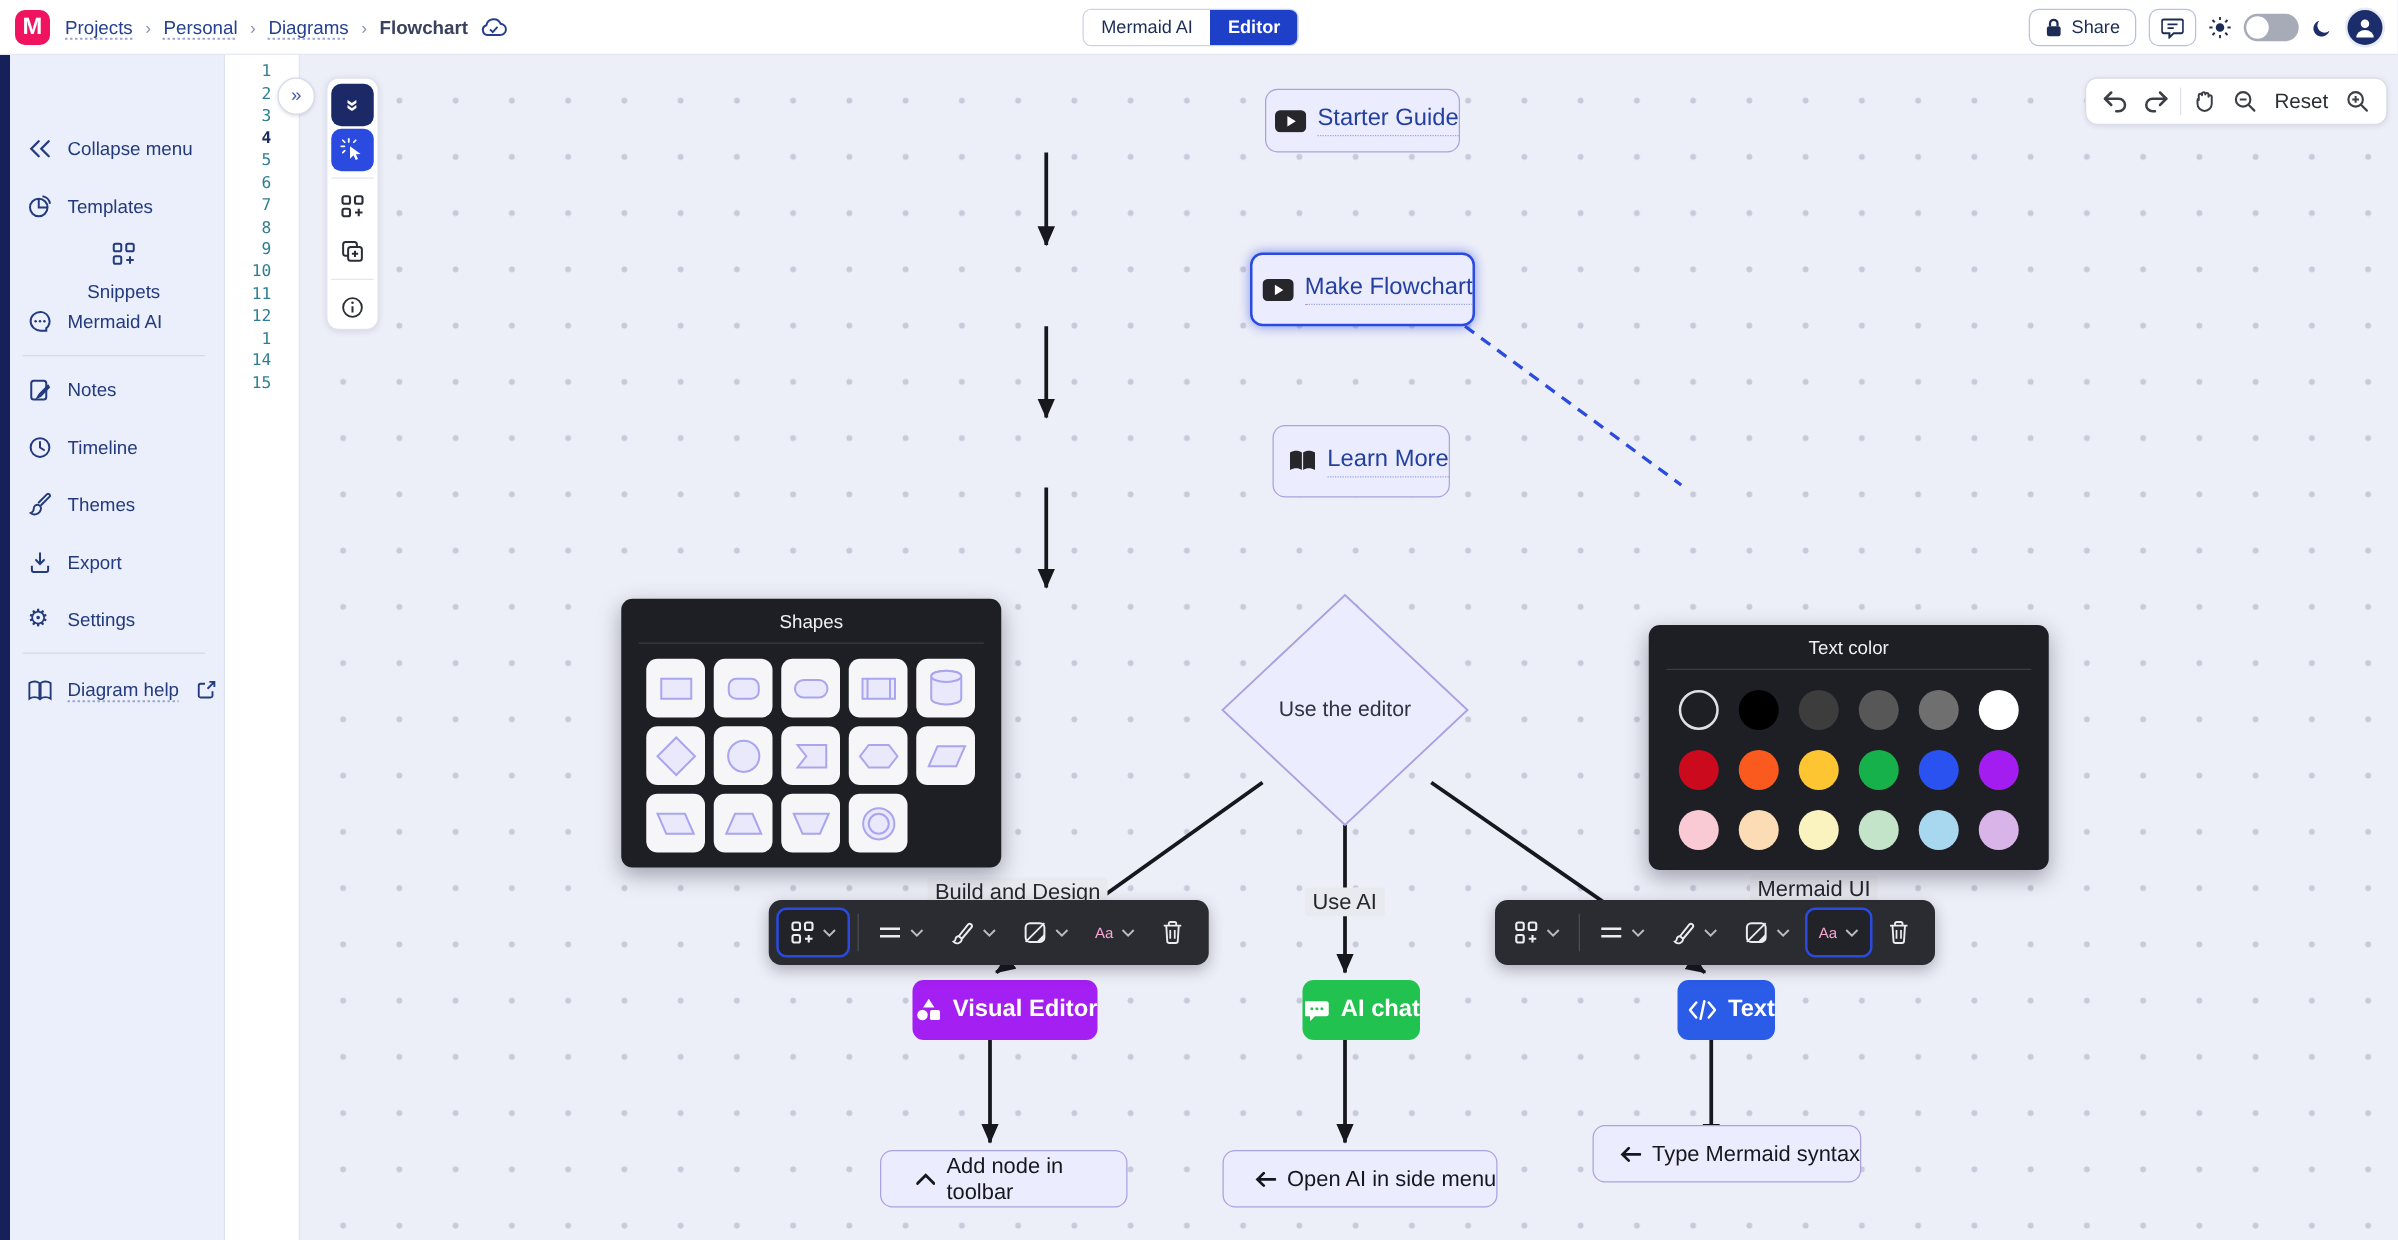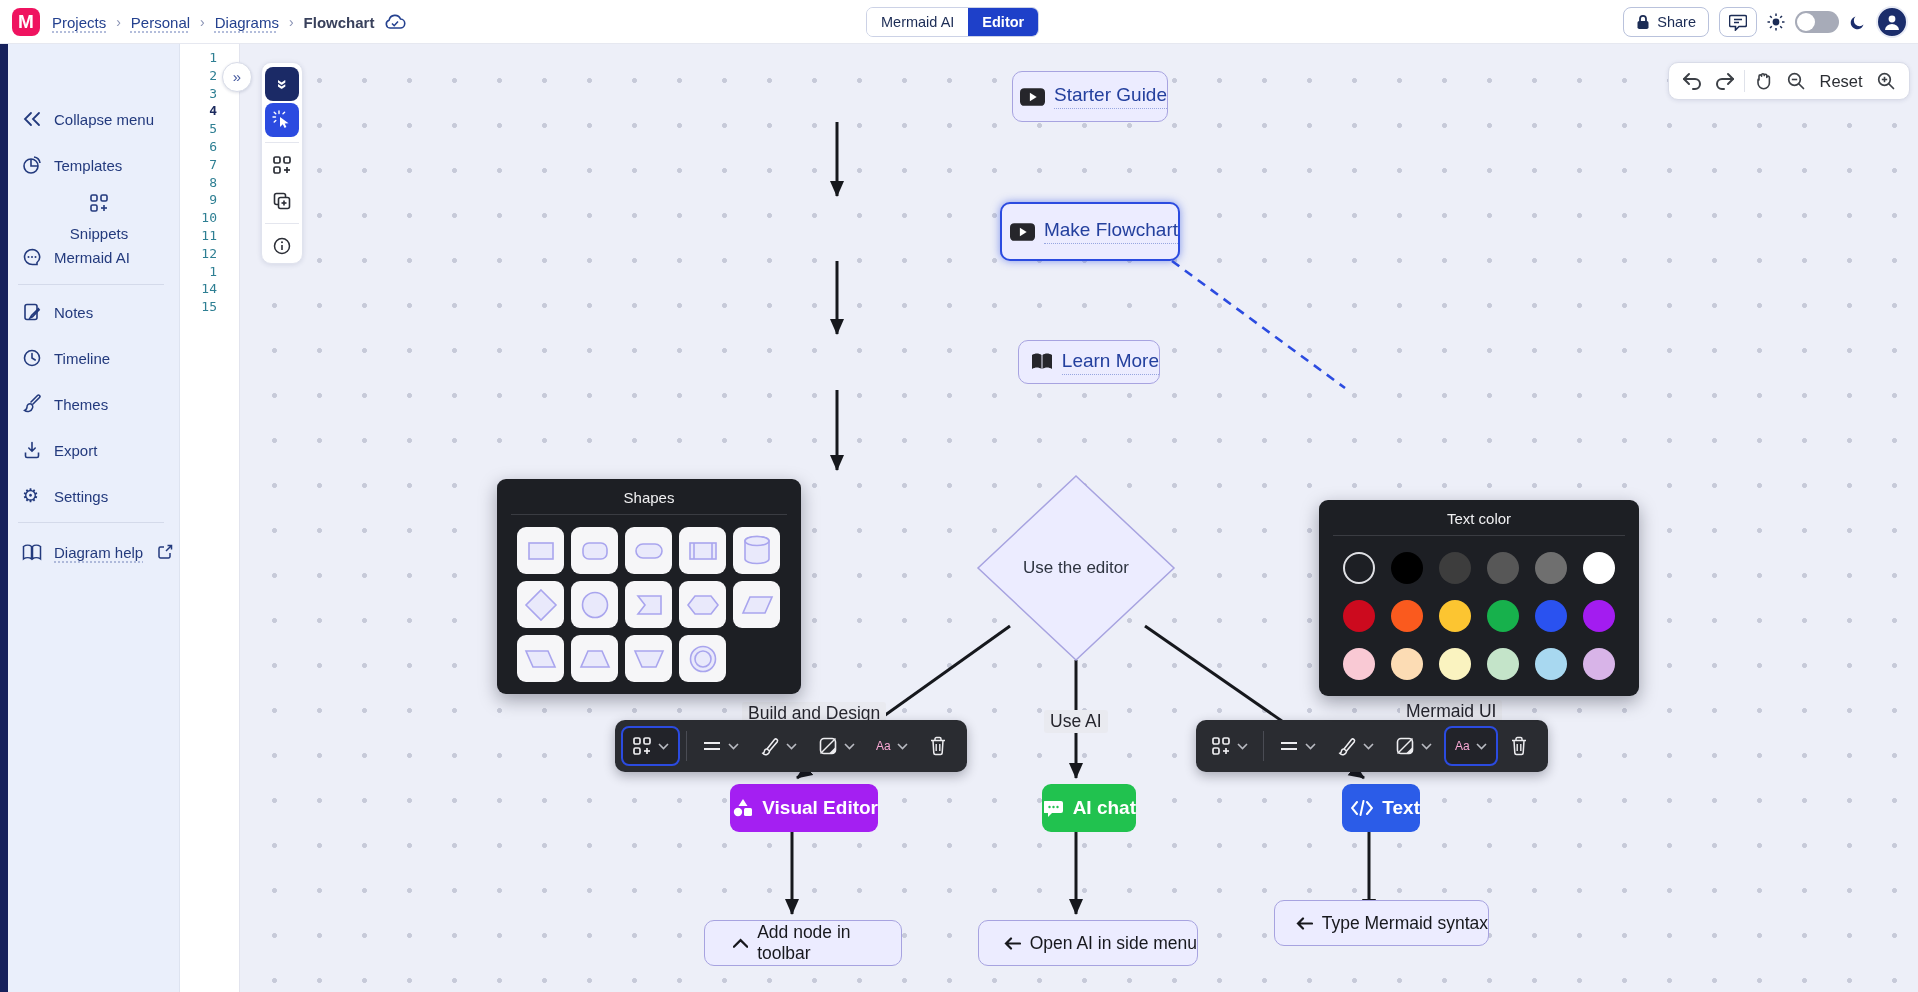--- a/index.html
+++ b/index.html
@@ -118,21 +118,21 @@
 </div>
 
 <div class="node selected" style="left:988px; top:202px; width:180px; height:59px;">
   <svg width="25" height="18" viewBox="0 0 24 17">
       <rect x="0" y="0" width="24" height="17" rx="4" fill="#26262b"></rect>
       <path d="M9.5 4.5 L16 8.5 L9.5 12.5 Z" fill="#fff"></path>
     </svg>
   <span class="lbl">Make Flowchart</span>
 </div>
 
-<div class="node" style="left:1006px; top:340px; width:142px; height:44px;">
+<div class="node" style="left:1006px; top:340px; width:142px; height:58px;">
   <svg width="22" height="18" viewBox="0 0 22 18">
       <path d="M1,2 C4,0 8,0 10.5,2 L10.5,16 C8,14 4,14 1,16 Z" fill="#26262b"></path>
       <path d="M21,2 C18,0 14,0 11.5,2 L11.5,16 C14,14 18,14 21,16 Z" fill="#26262b"></path>
     </svg>
   <span class="lbl">Learn More</span>
 </div>
 
 <div class="decision-label" style="left:1006px; top:558px; width:140px;">Use the editor</div>
 
 <div class="node colored" style="left:718px; top:784px; width:148px; height:48px; background:#a41ff2;">

